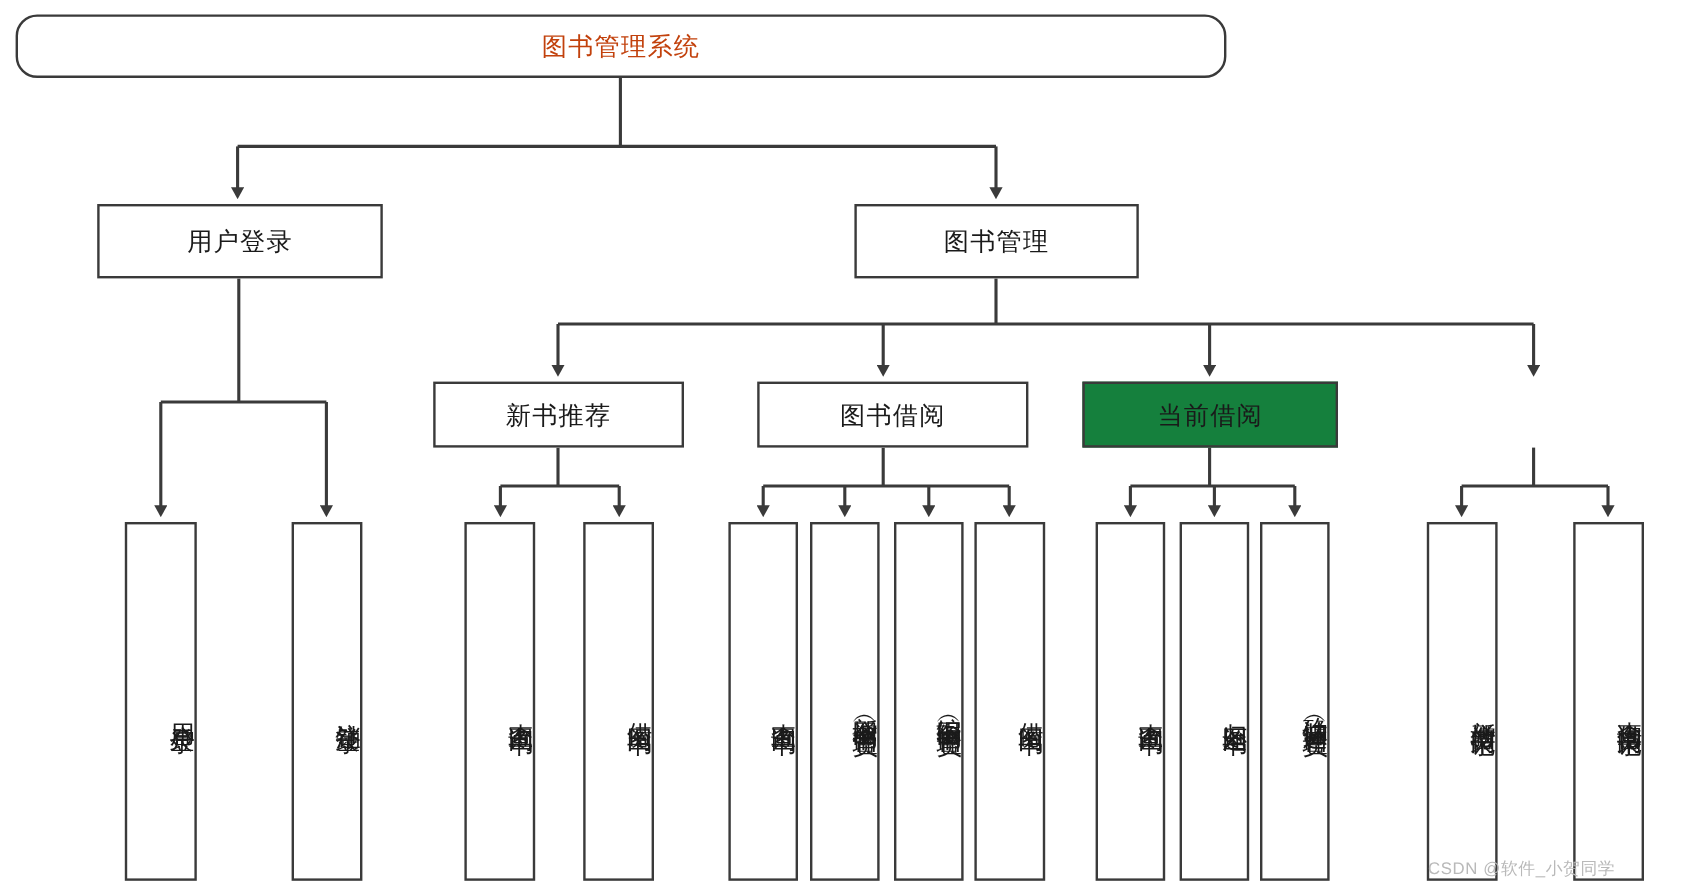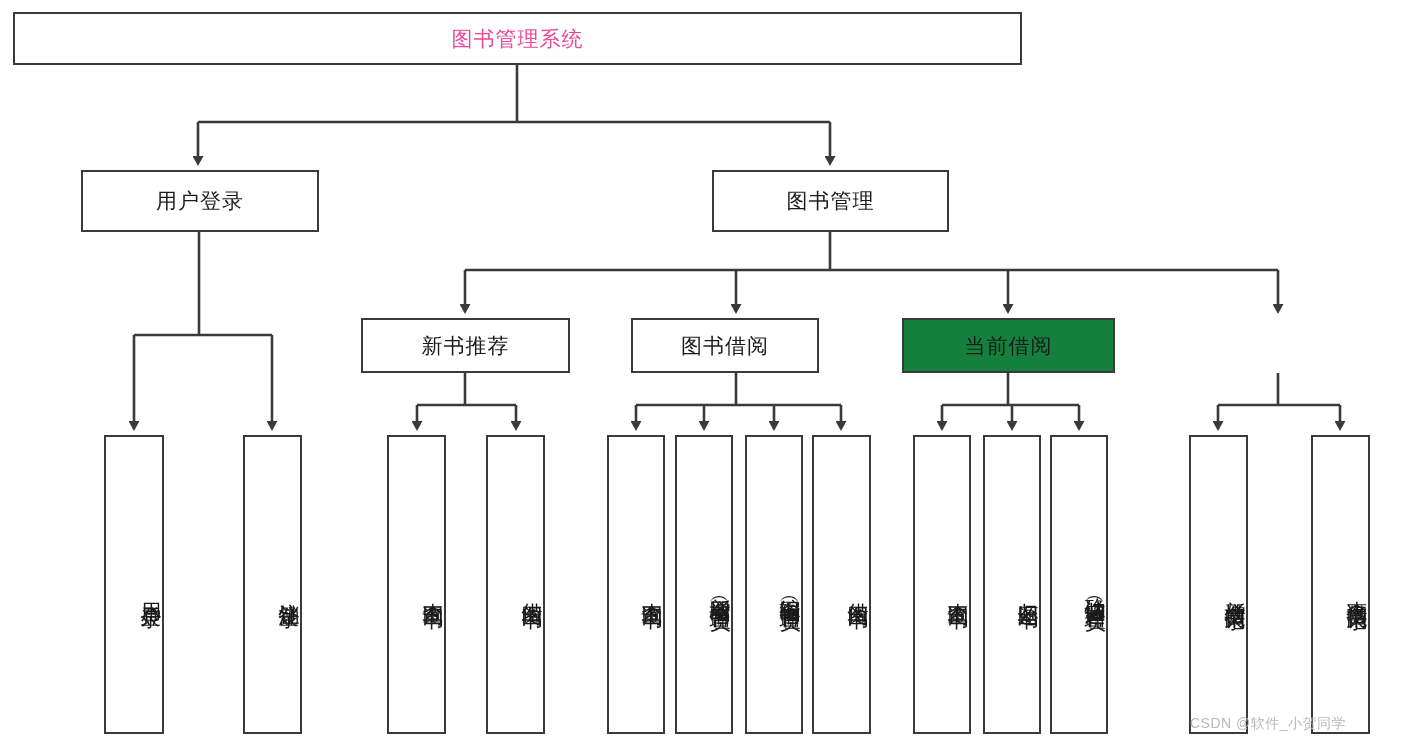--- a/index.html
+++ b/index.html
@@ -111,27 +111,27 @@
       <path d="M1012,405 L1012,422" marker-end="url(#arrow)"></path>
       <path d="M1079,405 L1079,422" marker-end="url(#arrow)"></path>
 
       <path d="M1278,373 L1278,405"></path>
       <path d="M1218,405 L1340,405"></path>
       <path d="M1218,405 L1218,422" marker-end="url(#arrow)"></path>
       <path d="M1340,405 L1340,422" marker-end="url(#arrow)"></path>
     </g>
   </svg>
 
-  <div class="node horiz" id="root-node" style="left: 13px; top: 12px; width: 1009px; height: 53px; border-color: rgb(58, 58, 58); color: #ec4899; background: rgb(255, 255, 255);">图书管理系统</div>
+  <div class="node horiz" id="root-node" style="left: 13px; top: 12px; width: 1009px; height: 53px; border-color: rgb(58, 58, 58); color: #c2410c; background: rgb(255, 255, 255); border-radius: 18px;">图书管理系统</div>
 
   <div class="node horiz" id="l2-0" style="left: 81px; top: 170px; width: 238px; height: 62px; border-color: rgb(58, 58, 58); color: rgb(26, 26, 26); background: rgb(255, 255, 255);">用户登录</div>
   <div class="node horiz" id="l3-0" style="left: 361px; top: 318px; width: 209px; height: 55px; border-color: rgb(58, 58, 58); color: rgb(26, 26, 26); background: rgb(255, 255, 255);">新书推荐</div>
 
   <div class="node horiz" id="l2-1" style="left: 712px; top: 170px; width: 237px; height: 62px; border-color: rgb(58, 58, 58); color: rgb(26, 26, 26); background: rgb(255, 255, 255);">图书管理</div>
-  <div class="node horiz" id="l3-1" style="left: 631px; top: 318px; width: 188px; height: 55px; border-color: rgb(58, 58, 58); color: rgb(26, 26, 26); background: rgb(255, 255, 255);">图书借阅</div>
+  <div class="node horiz" id="l3-1" style="left: 631px; top: 318px; width: 226px; height: 55px; border-color: rgb(58, 58, 58); color: rgb(26, 26, 26); background: rgb(255, 255, 255);">图书借阅</div>
   <div class="node horiz" id="l3-2" style="left: 902px; top: 318px; width: 213px; height: 55px; border-color: rgb(58, 58, 58); color: rgb(26, 26, 26); background: #15803d;">当前借阅</div>
 
   <div id="leaf-host">
       <div class="node vert" style="left: 104px; top: 435px; width: 60px; height: 299px; border-color: rgb(58, 58, 58); color: rgb(26, 26, 26); background: rgb(255, 255, 255);">
         <span class="vtext">用户登录</span>
       </div>
       <div class="node vert" style="left: 243px; top: 435px; width: 59px; height: 299px; border-color: rgb(58, 58, 58); color: rgb(26, 26, 26); background: rgb(255, 255, 255);">
         <span class="vtext">注销登录</span>
       </div>
       <div class="node vert" style="left: 387px; top: 435px; width: 59px; height: 299px; border-color: rgb(58, 58, 58); color: rgb(26, 26, 26); background: rgb(255, 255, 255);">

